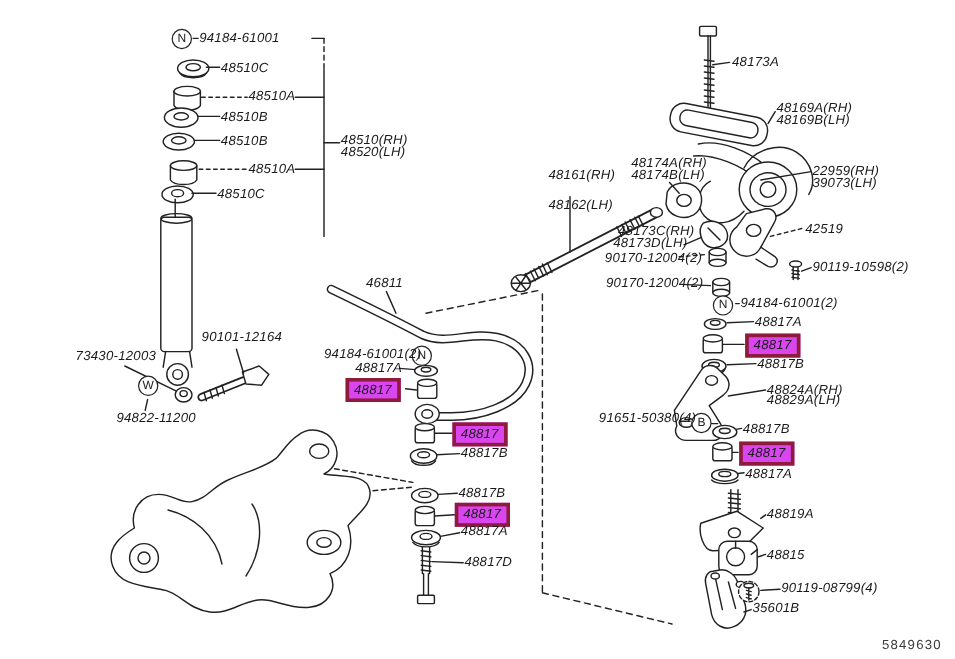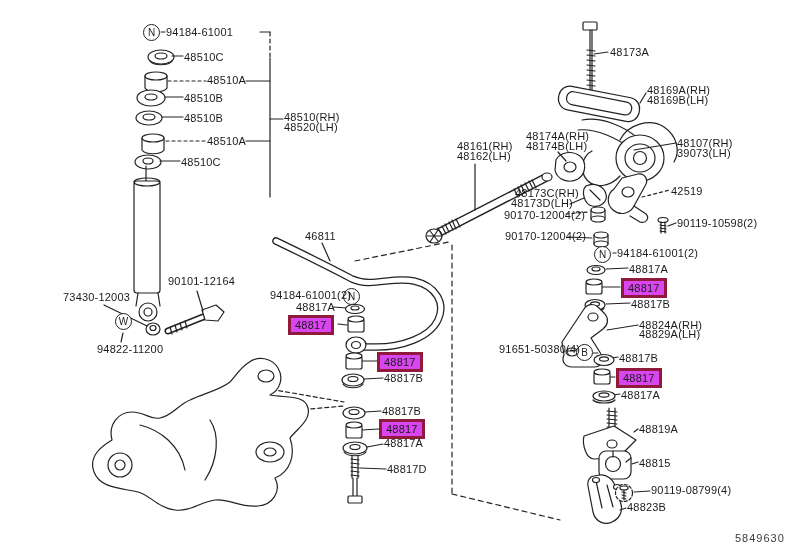--- a/index.html
+++ b/index.html
@@ -3,21 +3,21 @@
 <meta charset="utf-8">
 <style>
   html,body{margin:0;padding:0;background:#fff;}
   #stage{
     position:relative;width:796px;height:549px;background:#ffffff;overflow:hidden;
     font-family:"Liberation Sans",sans-serif;color:#1a1a1a;
   }
   #art{position:absolute;left:0;top:0;}
   .lbl{
     position:absolute;font-size:11px;line-height:11px;white-space:nowrap;
-    color:#1a1a1a;letter-spacing:.2px;
+    color:#1a1a1a;letter-spacing:.2px;font-style:italic;
   }
   .lbl.boxed{
     border:3px solid #8e1a3c;padding:1px 4px;line-height:12px;font-size:11px;
     background:#d946ef;
   }
   .sym{
     position:absolute;width:15px;height:15px;border:1.4px solid #222;border-radius:50%;
     font-size:10px;line-height:15px;text-align:center;color:#222;background:#fff;
   }
   .figcode{position:absolute;font-size:11px;line-height:11px;color:#3a3a3a;letter-spacing:1px;}
@@ -300,38 +300,38 @@
   <span class="lbl" style="left:382px;top:406px">48817B</span>
   <span class="lbl boxed" style="left:379px;top:419px">48817</span>
   <span class="lbl" style="left:384px;top:438px">48817A</span>
   <span class="lbl" style="left:387px;top:464px">48817D</span>
   <span class="lbl" style="left:610px;top:47px">48173A</span>
   <span class="lbl" style="left:647px;top:85px">48169A(RH)</span>
   <span class="lbl" style="left:647px;top:95px">48169B(LH)</span>
   <span class="lbl" style="left:526px;top:131px">48174A(RH)</span>
   <span class="lbl" style="left:526px;top:141px">48174B(LH)</span>
   <span class="lbl" style="left:457px;top:141px">48161(RH)</span>
-  <span class="lbl" style="left:457px;top:151px">48162(LH)</span>
-  <span class="lbl" style="left:677px;top:138px">48107(RH)</span>
+  <span class="lbl" style="left:457px;top:166px">48162(LH)</span>
+  <span class="lbl" style="left:677px;top:138px">22959(RH)</span>
   <span class="lbl" style="left:677px;top:148px">39073(LH)</span>
   <span class="lbl" style="left:671px;top:186px">42519</span>
   <span class="lbl" style="left:677px;top:218px">90119-10598(2)</span>
   <span class="lbl" style="left:515px;top:188px">48173C(RH)</span>
   <span class="lbl" style="left:511px;top:198px">48173D(LH)</span>
   <span class="lbl" style="left:504px;top:210px">90170-12004(2)</span>
   <span class="lbl" style="left:505px;top:231px">90170-12004(2)</span>
   <span class="lbl" style="left:617px;top:248px">94184-61001(2)</span>
   <span class="lbl" style="left:629px;top:264px">48817A</span>
   <span class="lbl boxed" style="left:621px;top:278px">48817</span>
   <span class="lbl" style="left:631px;top:299px">48817B</span>
   <span class="lbl" style="left:639px;top:320px">48824A(RH)</span>
   <span class="lbl" style="left:639px;top:329px">48829A(LH)</span>
   <span class="lbl" style="left:499px;top:344px">91651-50380(4)</span>
   <span class="lbl" style="left:619px;top:353px">48817B</span>
   <span class="lbl boxed" style="left:616px;top:368px">48817</span>
   <span class="lbl" style="left:621px;top:390px">48817A</span>
   <span class="lbl" style="left:639px;top:424px">48819A</span>
   <span class="lbl" style="left:639px;top:458px">48815</span>
   <span class="lbl" style="left:651px;top:485px">90119-08799(4)</span>
-  <span class="lbl" style="left:627px;top:502px">48823B</span>
+  <span class="lbl" style="left:627px;top:502px">35601B</span>
 
   <span class="figcode" style="left:735px;top:533px">5849630</span>
 </div>
 
 </body></html>

